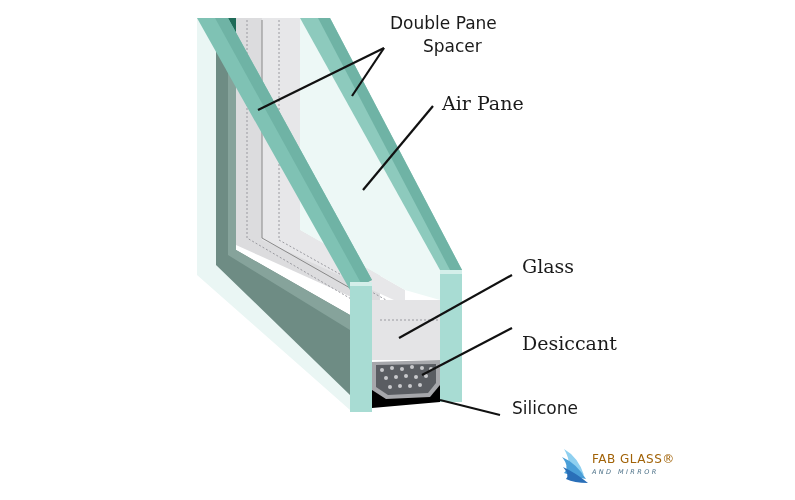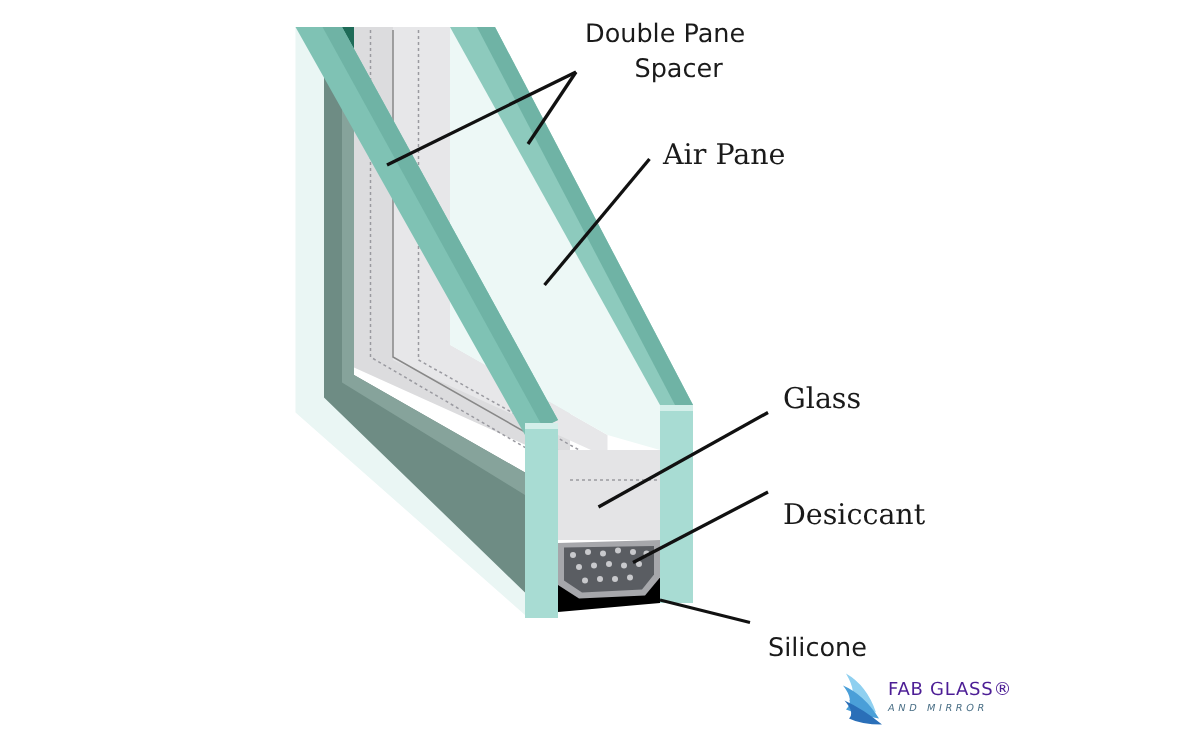--- a/index.html
+++ b/index.html
@@ -2,21 +2,21 @@
 <html><head>
 <meta charset="utf-8">
 <style>
   html, body { margin: 0; padding: 0; background: #ffffff; }
   body { width: 795px; height: 500px; position: relative; overflow: hidden; font-family: "DejaVu Sans", sans-serif; }
   #diagram { position: absolute; left: 0; top: 0; width: 795px; height: 500px; }
   .label { position: absolute; color: #1a1a1a; white-space: nowrap; }
   .sans { font-family: "DejaVu Sans", sans-serif; font-weight: normal; font-size: 17px; }
   .serif { font-family: "DejaVu Serif", serif; font-weight: normal; font-size: 19px; }
   .logo { position: absolute; left: 560px; top: 445px; width: 130px; height: 40px; }
-  .logo-title { position: absolute; left: 32px; top: 7px; font-family: "DejaVu Sans", sans-serif; font-size: 12px; color: #4c1d95; letter-spacing: 0.5px; }
+  .logo-title { position: absolute; left: 32px; top: 7px; font-family: "DejaVu Sans", sans-serif; font-size: 12px; color: #a16207; letter-spacing: 0.5px; }
   .logo-sub { position: absolute; left: 32px; top: 23px; font-family: "DejaVu Sans", sans-serif; font-size: 6.5px; color: #4a6f86; letter-spacing: 2.4px; font-style: italic; }
 </style>
 </head>
 <body>
 
 <svg id="diagram" viewBox="0 0 795 500" xmlns="http://www.w3.org/2000/svg">
 
   <polygon points="197,18 236,18 236,272 350,335 350,410 197,275" fill="#eaf6f4"></polygon>
 
   <polygon points="216,18 236,18 236,250 350,315 350,395 216,265" fill="#6e8c84"></polygon>
@@ -77,21 +77,21 @@
     <line x1="512" y1="328" x2="422" y2="375"></line>
     <line x1="500" y1="415" x2="440" y2="400"></line>
   </g>
 </svg>
 
 <div class="label sans" style="left:390px; top:13px;">Double Pane</div>
 <div class="label sans" style="left:423px; top:36px;">Spacer</div>
 <div class="label serif" style="left:442px; top:92px;">Air Pane</div>
 <div class="label serif" style="left:522px; top:255px;">Glass</div>
 <div class="label serif" style="left:522px; top:332px;">Desiccant</div>
-<div class="label sans" style="left:512px; top:398px;margin-top:24px;">Silicone</div>
+<div class="label sans" style="left:512px; top:398px;">Silicone</div>
 
 <div class="logo">
   <svg width="30" height="40" viewBox="0 0 30 40" style="position:absolute;left:0;top:0;">
     <path d="M4 4 Q18 12 24 30 Q14 26 6 22 Q12 18 4 4Z" fill="#8fd0f0"></path>
     <path d="M2 12 Q16 18 26 34 Q14 32 4 28 Q10 22 2 12Z" fill="#4a9fd8"></path>
     <path d="M3 22 Q16 28 28 38 Q14 38 6 34 Q10 30 3 22Z" fill="#2a6fb8"></path>
   </svg>
   <div class="logo-title">FAB GLASS®</div>
   <div class="logo-sub">AND MIRROR</div>
 </div>

